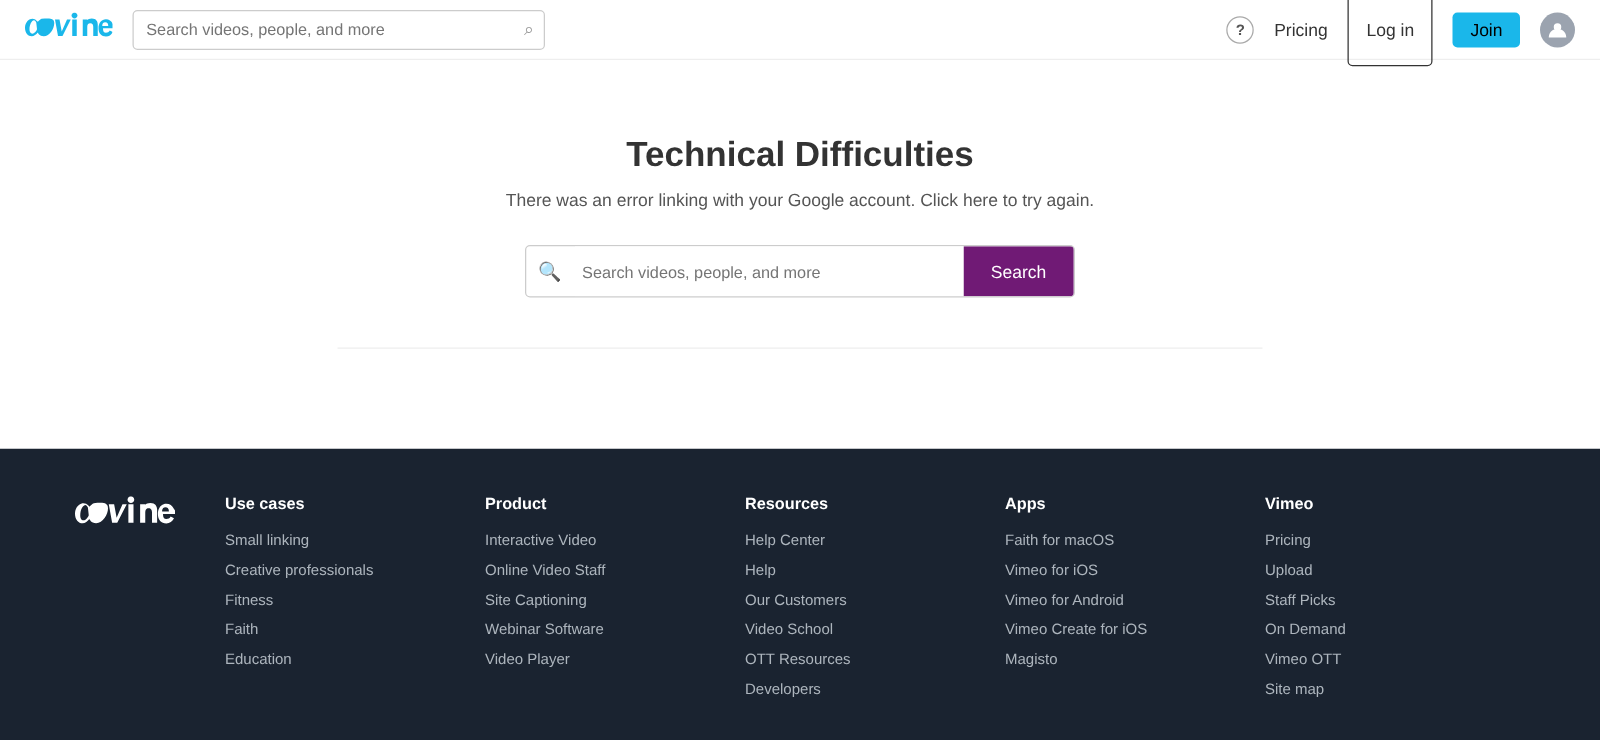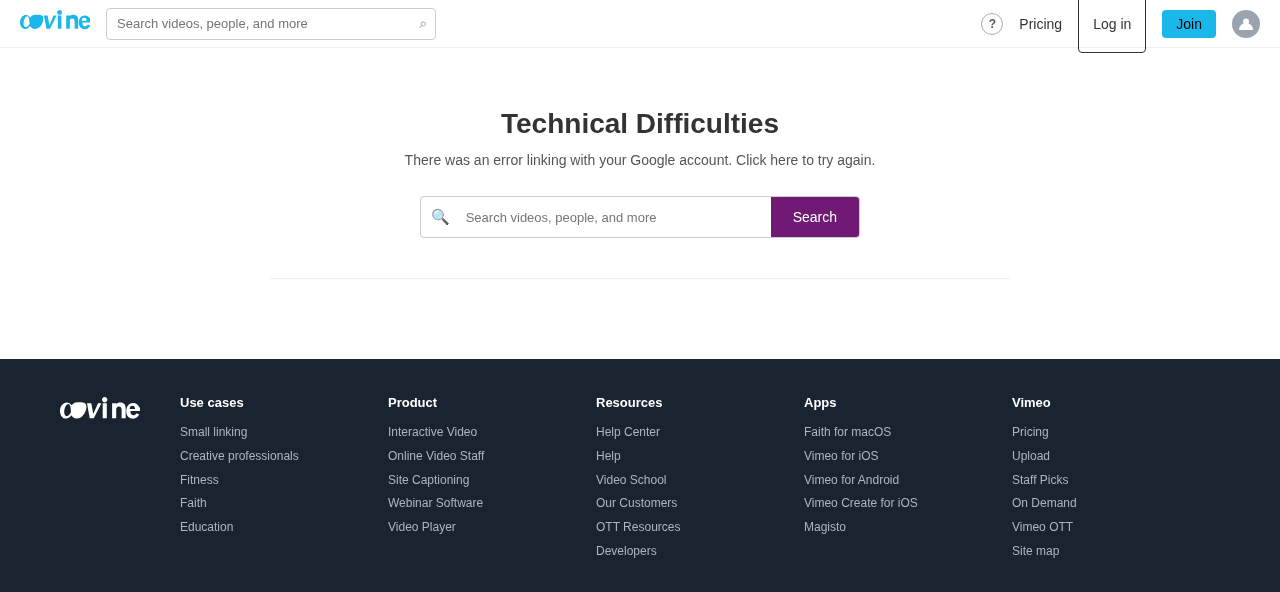--- a/index.html
+++ b/index.html
@@ -257,22 +257,22 @@
           <a class="footer-link">Interactive Video</a>
           <a class="footer-link">Online Video Staff</a>
           <a class="footer-link">Site Captioning</a>
           <a class="footer-link">Webinar Software</a>
           <a class="footer-link">Video Player</a>
         </div>
         <div class="footer-col">
           <div class="footer-col-title">Resources</div>
           <a class="footer-link">Help Center</a>
           <a class="footer-link">Help</a>
+          <a class="footer-link">Our Customers</a>
           <a class="footer-link">Video School</a>
-          <a class="footer-link">Our Customers</a>
           <a class="footer-link">OTT Resources</a>
           <a class="footer-link">Developers</a>
         </div>
         <div class="footer-col">
           <div class="footer-col-title">Apps</div>
           <a class="footer-link">Faith for macOS</a>
           <a class="footer-link">Vimeo for iOS</a>
           <a class="footer-link">Vimeo for Android</a>
           <a class="footer-link">Vimeo Create for iOS</a>
           <a class="footer-link">Magisto</a>

